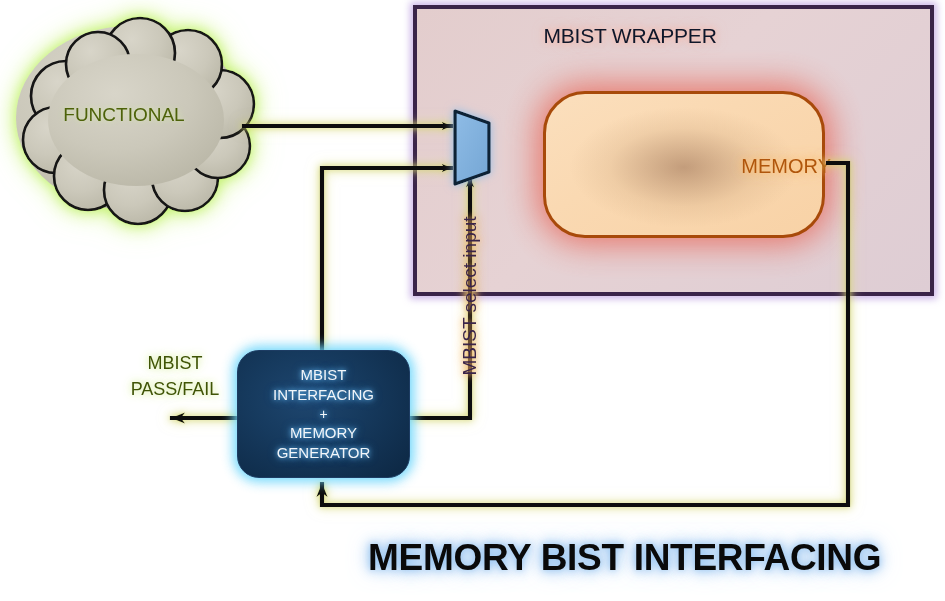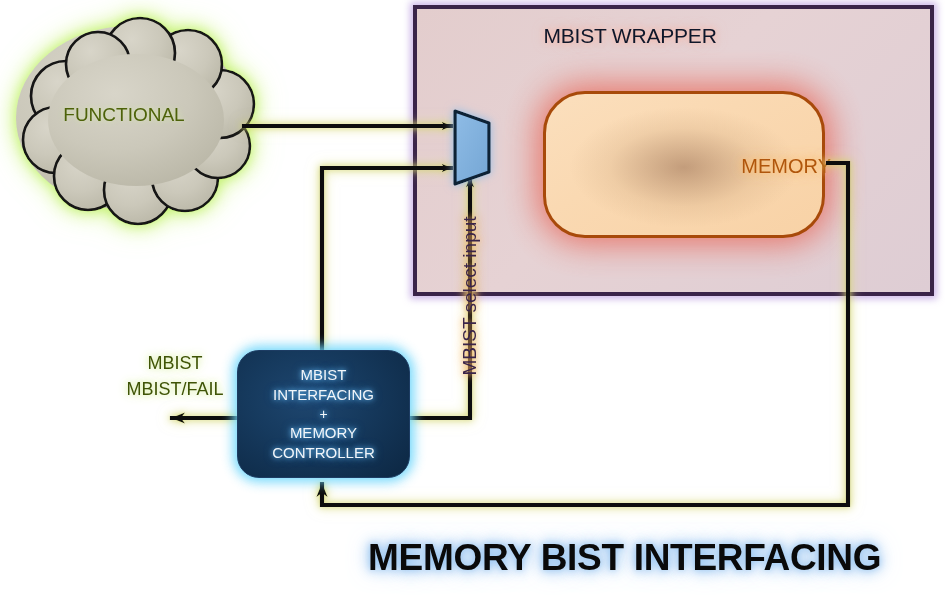--- a/index.html
+++ b/index.html
@@ -278,25 +278,25 @@
   <div class="cloud-label">
     <div>FUNCTIONAL</div>
   </div>
 
   <div class="ctrl-glow"></div>
   <div class="ctrl-box">
     <div class="ctrl-line">MBIST</div>
     <div class="ctrl-line">INTERFACING</div>
     <div class="ctrl-line plus">+</div>
     <div class="ctrl-line">MEMORY</div>
-    <div class="ctrl-line">CONTROLLER</div>
+    <div class="ctrl-line">GENERATOR</div>
   </div>
 
   <div class="passfail-label">
     <div>MBIST</div>
-    <div>MBIST/FAIL</div>
+    <div>PASS/FAIL</div>
   </div>
 
   <div class="select-label">MBIST select input</div>
 
   <div class="main-title">MEMORY BIST INTERFACING</div>
 
 </div>
 
 </body></html>

